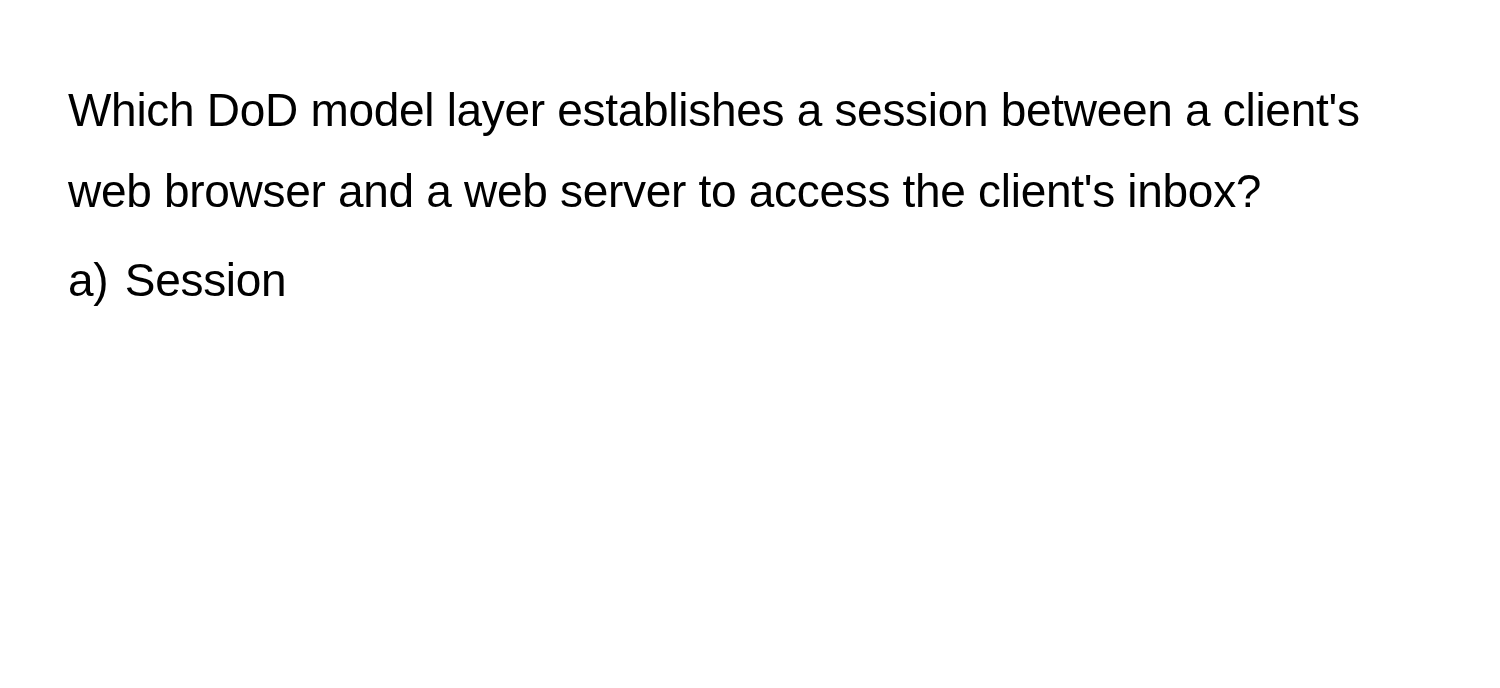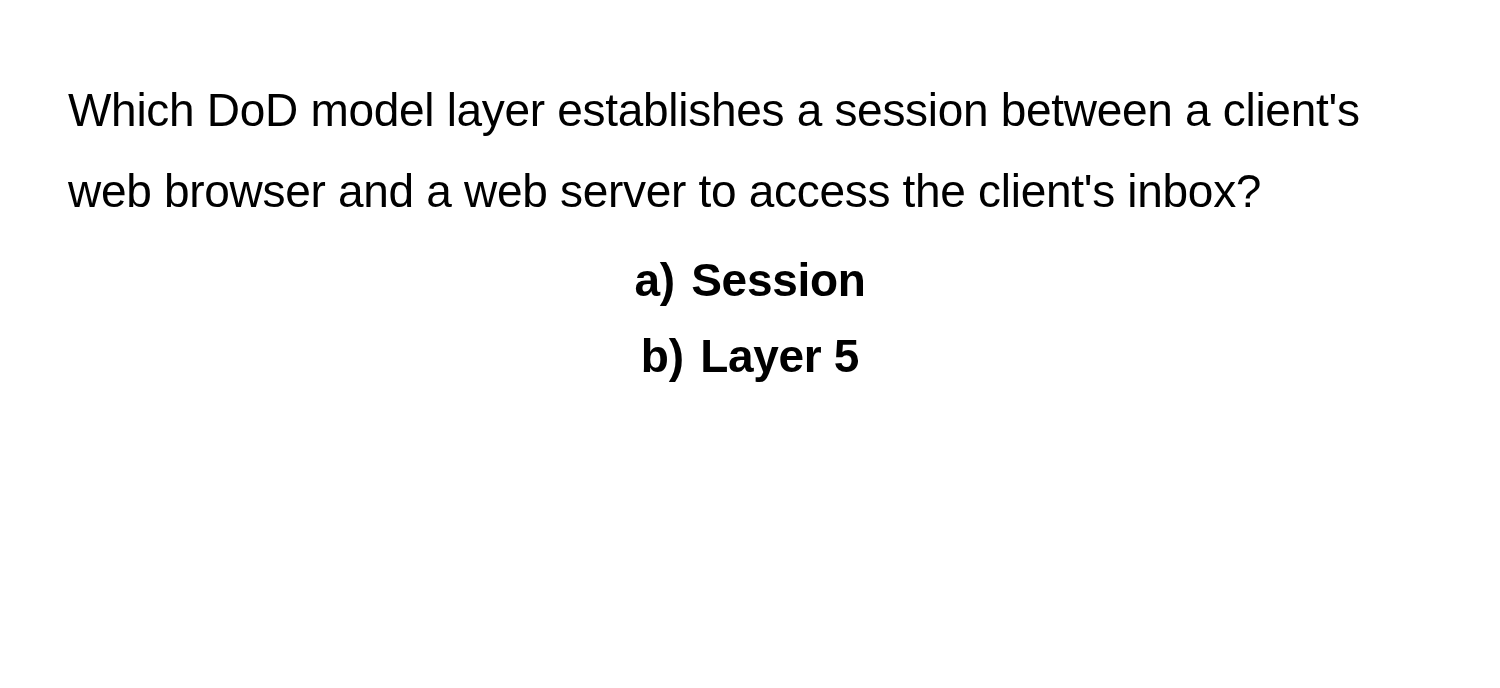--- a/index.html
+++ b/index.html
@@ -20,39 +20,34 @@
       line-height: 1.75;
       font-weight: 400;
       letter-spacing: -0.3px;
     }
     .options {
       margin-top: 12px;
     }
     .option {
       font-size: 46px;
       line-height: 1.65;
-      font-weight: 700;
+      font-weight: 400;
       letter-spacing: -0.3px;
-      text-align: center;
     }
     .option-letter {
       display: inline;
     }
     .option-text {
       display: inline;
       margin-left: 4px;
     }
   </style>
 </head>
 <body>
 
 <div class="question-text">Which DoD model layer establishes a session between a client's web browser and a web server to access the client's inbox?</div>
 
 <div class="options">
   <div class="option">
     <span class="option-letter">a)</span>
     <span class="option-text">Session</span>
   </div>
-  <div class="option">
-    <span class="option-letter">b)</span>
-    <span class="option-text">Layer 5</span>
-  </div>
 </div>
 
 </body></html>

